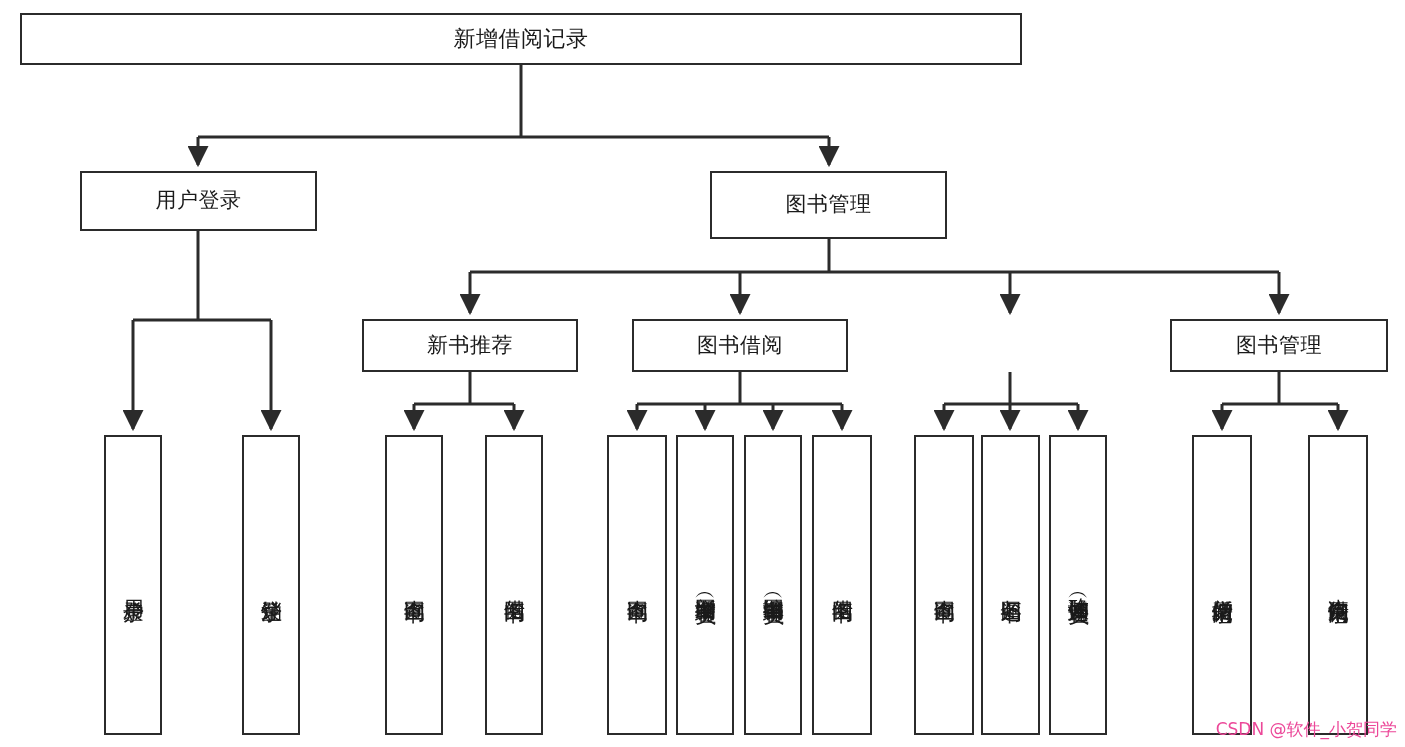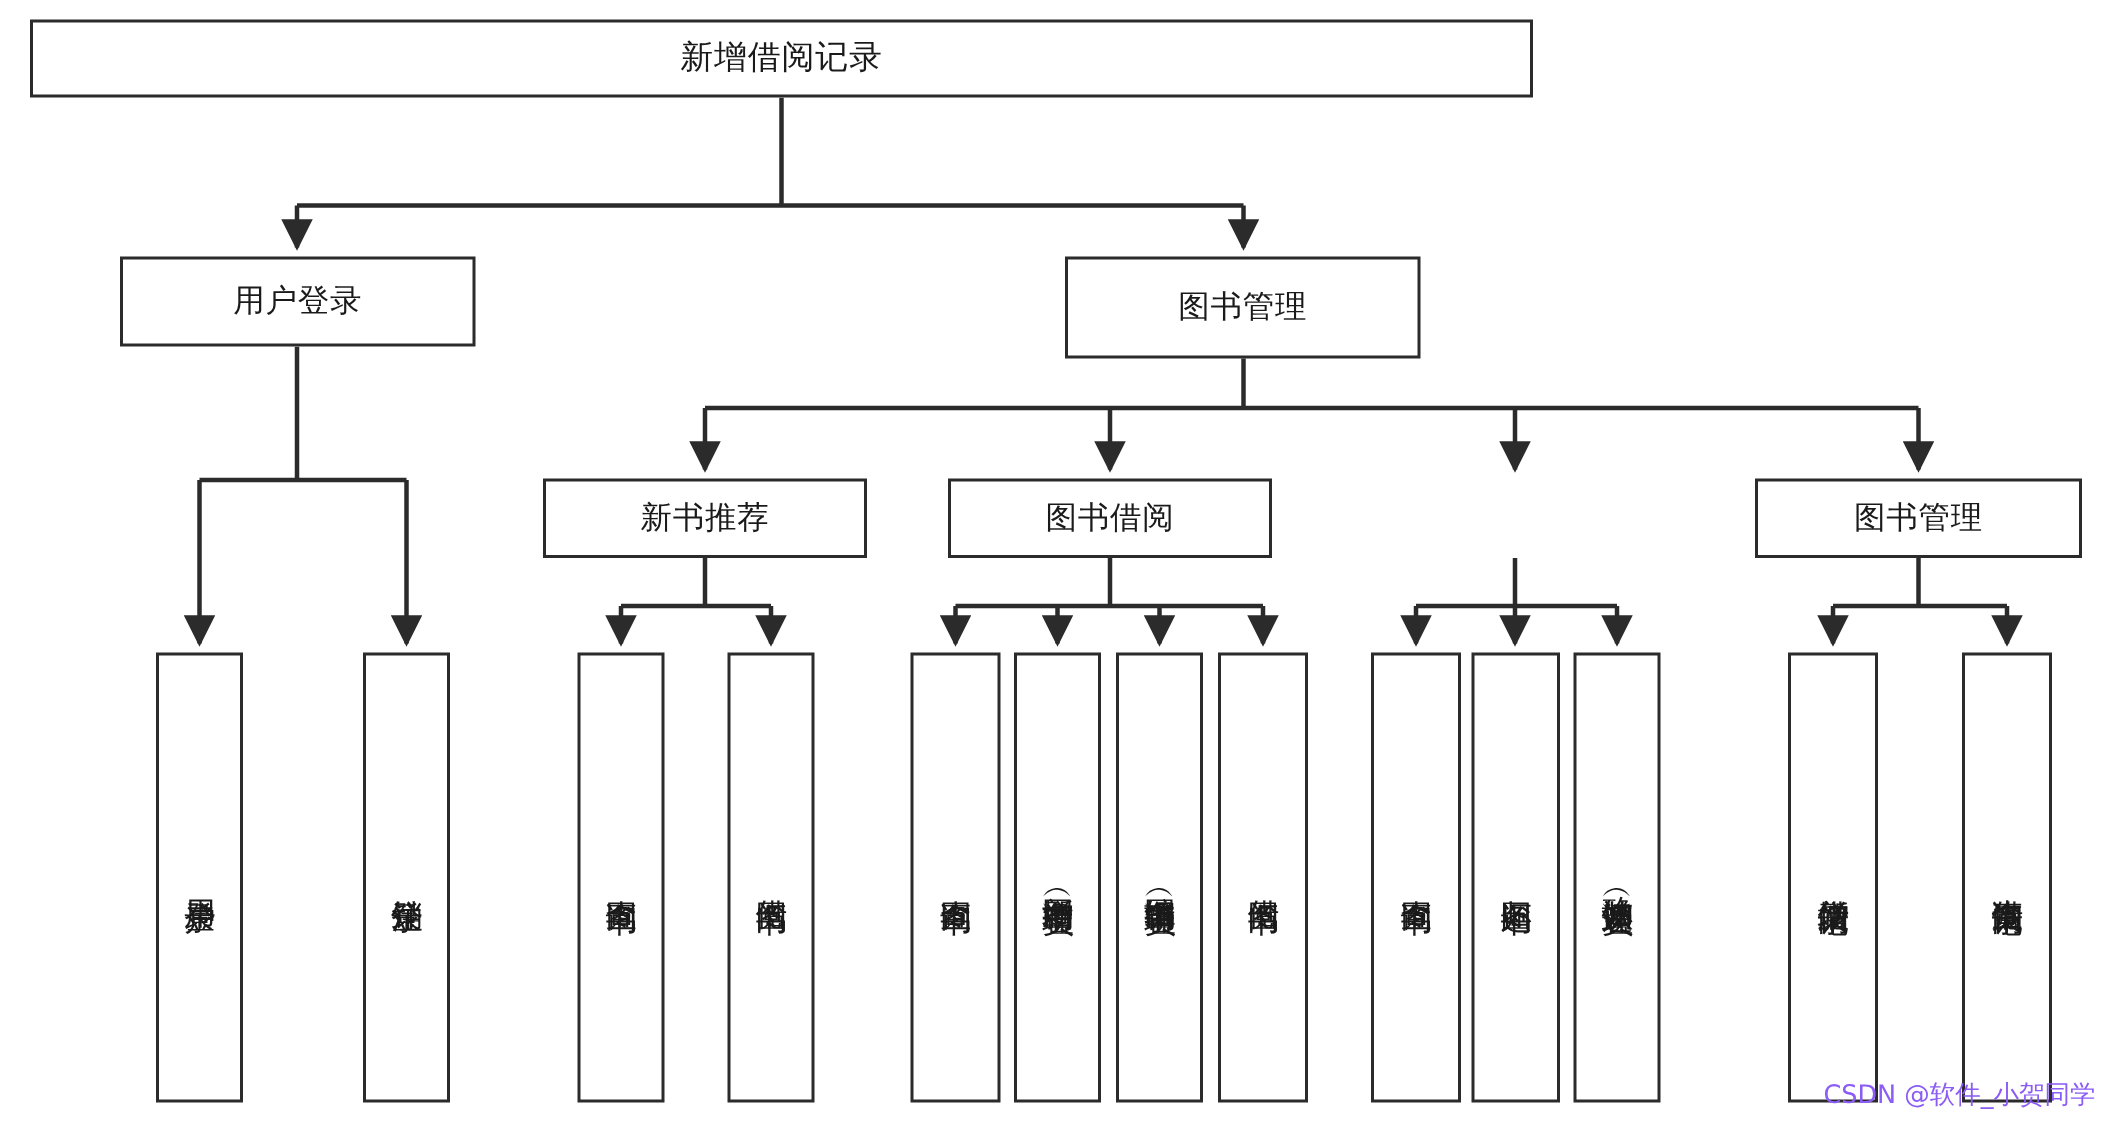--- a/index.html
+++ b/index.html
@@ -57,21 +57,21 @@
     text-orientation: upright;
     font-size: 21px;
     line-height: 1.18;
     letter-spacing: 1px;
   }
   .watermark {
     position: absolute;
     right: 8px;
     bottom: 6px;
     font-size: 17px;
-    color: #8b5cf6;
+    color: #ec4899;
     z-index: 6;
     white-space: nowrap;
     font-family: "DejaVu Sans", "Liberation Sans", sans-serif;
   }
 </style>
 </head>
 <body>
 
 <div id="canvas">
 

